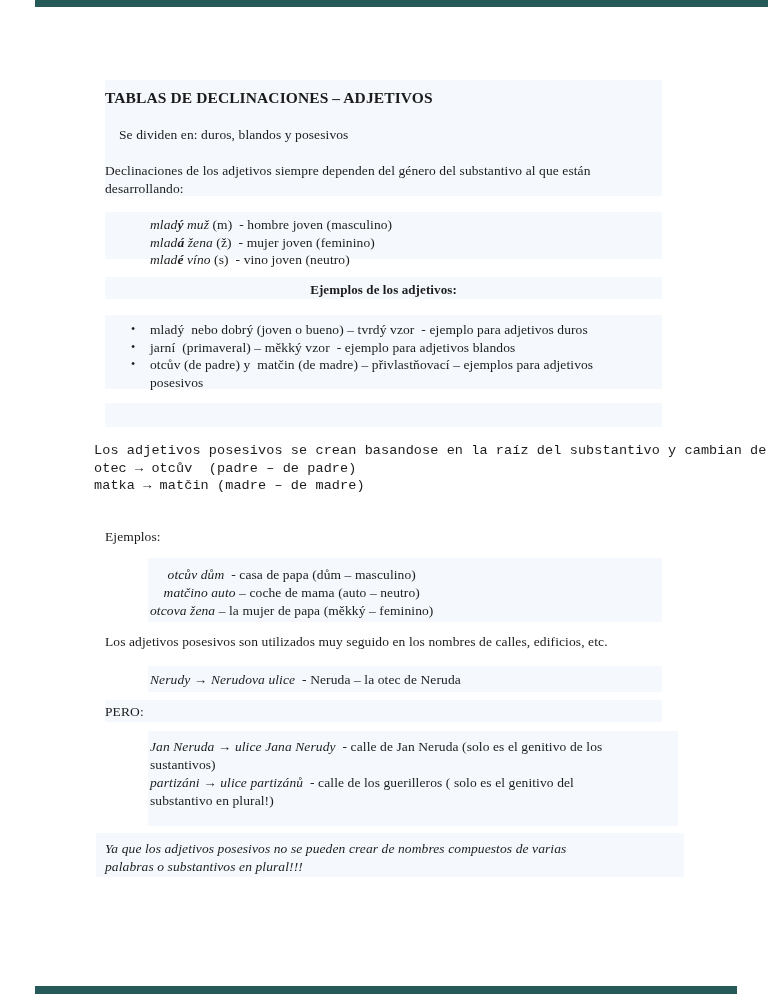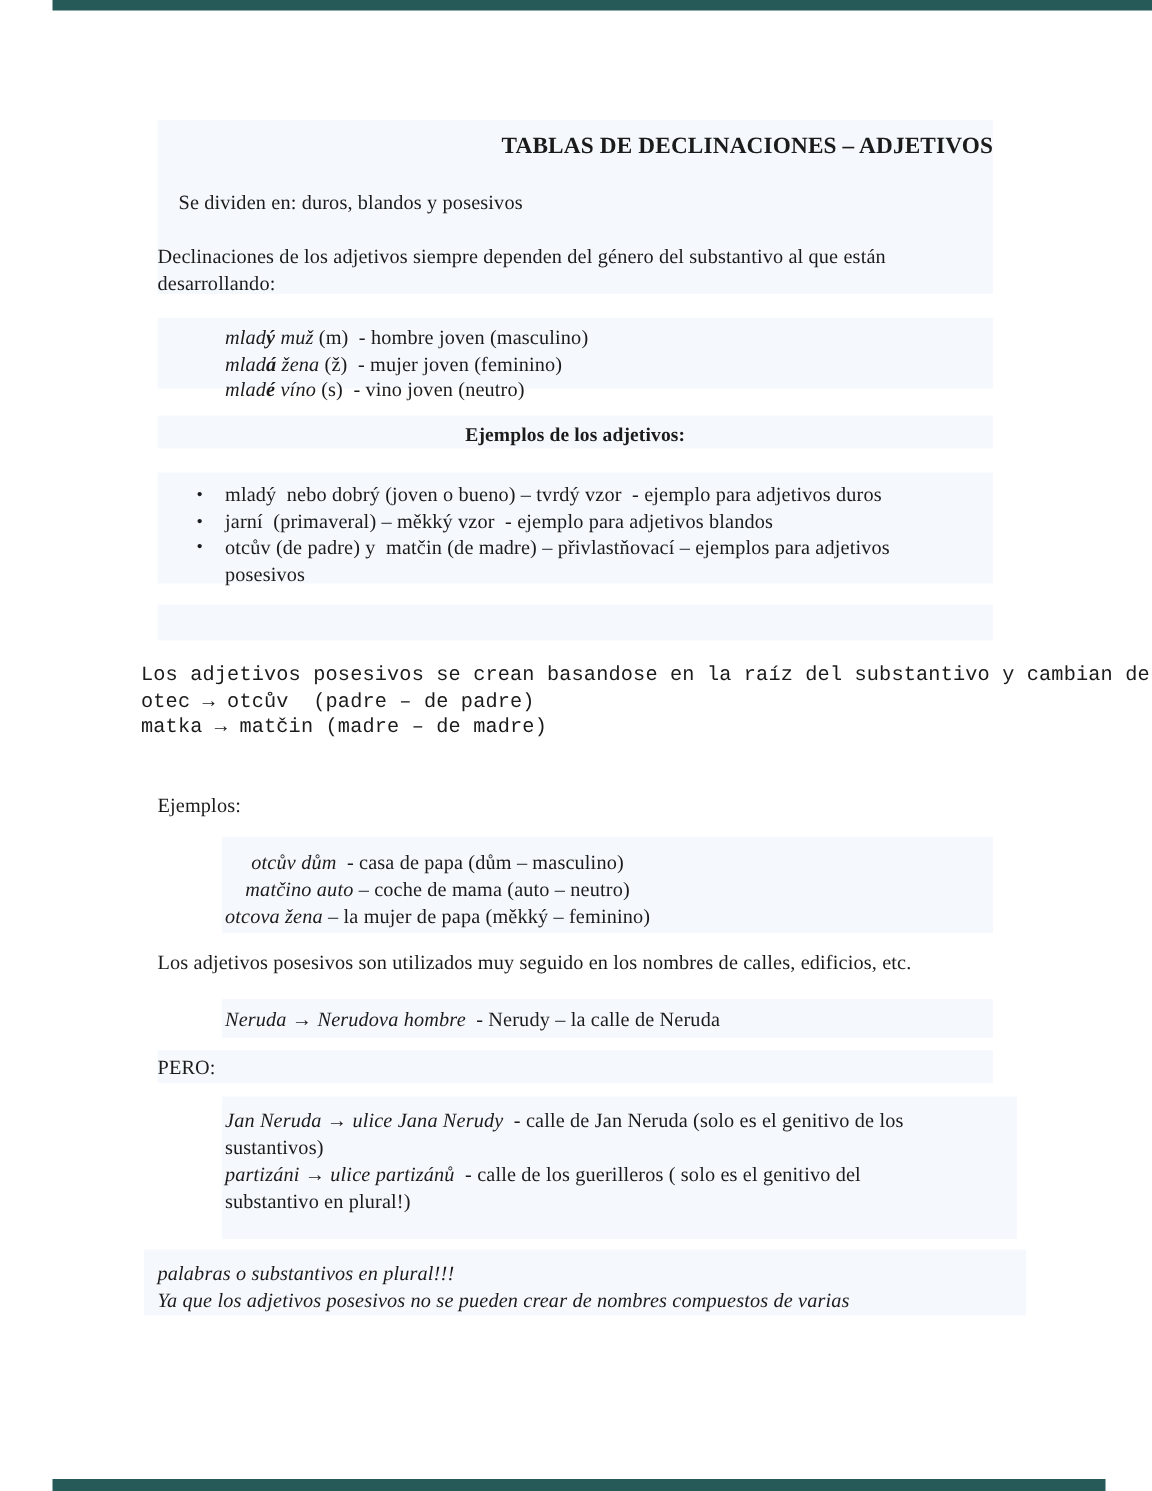--- a/index.html
+++ b/index.html
@@ -10,21 +10,21 @@
   }
   .bar { position:absolute; background:var(--bar-color,#265a59); }
   #top-bar { left:35px; right:0; top:0; height:7px; }
   #bottom-bar { left:35px; width:702px; bottom:0; height:8px; }
   .hl { position:absolute; background:var(--hl-color,#f5f9fd); }
   .t {
     position:absolute; font-size:13.5px; line-height:17.6px;
     white-space:pre; letter-spacing:0.1px;
   }
   .t .line { display:block; }
-  .doc-title { font-weight:bold; font-size:15.5px; text-align:right; white-space:pre; }
+  .doc-title { font-weight:bold; font-size:15.5px; text-align:left; white-space:pre; }
   .h2 { font-weight:bold; font-size:13px; text-align:center; white-space:pre; }
   .it { font-style:italic; }
   .bi { font-style:italic; font-weight:bold; }
   .final-note { font-style:italic; }
   .bullet-row { display:flex; }
   .bullet-marker { width:19px; flex:0 0 19px; font-size:12px; }
 </style>
 </head>
 <body style="--bar-color: #265a59; --hl-color: #f5f9fd; color: rgb(27, 27, 27);">
 
@@ -55,19 +55,19 @@
 <div class="t" style="left:131px;top:321px;"><div class="bullet-row"><span class="bullet-marker">•</span><span>mladý  nebo dobrý (joven o bueno) – tvrdý vzor  - ejemplo para adjetivos duros</span></div><div class="bullet-row"><span class="bullet-marker">•</span><span>jarní  (primaveral) – měkký vzor  - ejemplo para adjetivos blandos</span></div><div class="bullet-row"><span class="bullet-marker">•</span><span>otcův (de padre) y  matčin (de madre) – přivlastňovací – ejemplos para adjetivos</span></div><div class="bullet-row"><span class="bullet-marker"></span><span>posesivos</span></div></div>
 
 <div class="t" style="left:94px;top:442px;font-family:Liberation Mono, monospace;"><span class="line">Los adjetivos posesivos se crean basandose en la raíz del substantivo y cambian de</span><span class="line">otec → otcův  (padre – de padre)</span><span class="line">matka → matčin (madre – de madre)</span></div>
 
 <div class="t" style="left:105px;top:528px;">Ejemplos:</div>
 
 <div class="t" style="left:150px;top:566px;line-height:18.2px;text-align:center;"><span class="line"><span class="it">otcův dům</span><span>  - casa de papa (dům – masculino)</span></span><span class="line"><span class="it">matčino auto</span><span> – coche de mama (auto – neutro)</span></span><span class="line"><span class="it">otcova žena</span><span> – la mujer de papa (měkký – feminino)</span></span></div>
 
 <div class="t" style="left:105px;top:633px;">Los adjetivos posesivos son utilizados muy seguido en los nombres de calles, edificios, etc.</div>
 
-<div class="t" style="left:150px;top:671px;"><span class="line"><span class="it">Neruda → Nerudova hombre</span><span>  - Nerudy – la calle de Neruda</span></span></div>
+<div class="t" style="left:150px;top:671px;"><span class="line"><span class="it">Nerudy → Nerudova ulice</span><span>  - Neruda – la otec de Neruda</span></span></div>
 
 <div class="t" style="left:105px;top:703px;">PERO:</div>
 
 <div class="t" style="left:150px;top:738px;line-height:18px;"><span class="line"><span class="it">Jan Neruda → ulice Jana Nerudy</span><span>  - calle de Jan Neruda (solo es el genitivo de los</span></span><span class="line"><span>sustantivos)</span></span><span class="line"><span class="it">partizáni → ulice partizánů</span><span>  - calle de los guerilleros ( solo es el genitivo del</span></span><span class="line"><span>substantivo en plural!)</span></span></div>
 
-<div class="t final-note" style="left:105px;top:840px;line-height:18.2px;"><span class="line">palabras o substantivos en plural!!!</span><span class="line">Ya que los adjetivos posesivos no se pueden crear de nombres compuestos de varias</span></div>
+<div class="t final-note" style="left:105px;top:840px;line-height:18.2px;"><span class="line">Ya que los adjetivos posesivos no se pueden crear de nombres compuestos de varias</span><span class="line">palabras o substantivos en plural!!!</span></div>
 
 </body></html>

